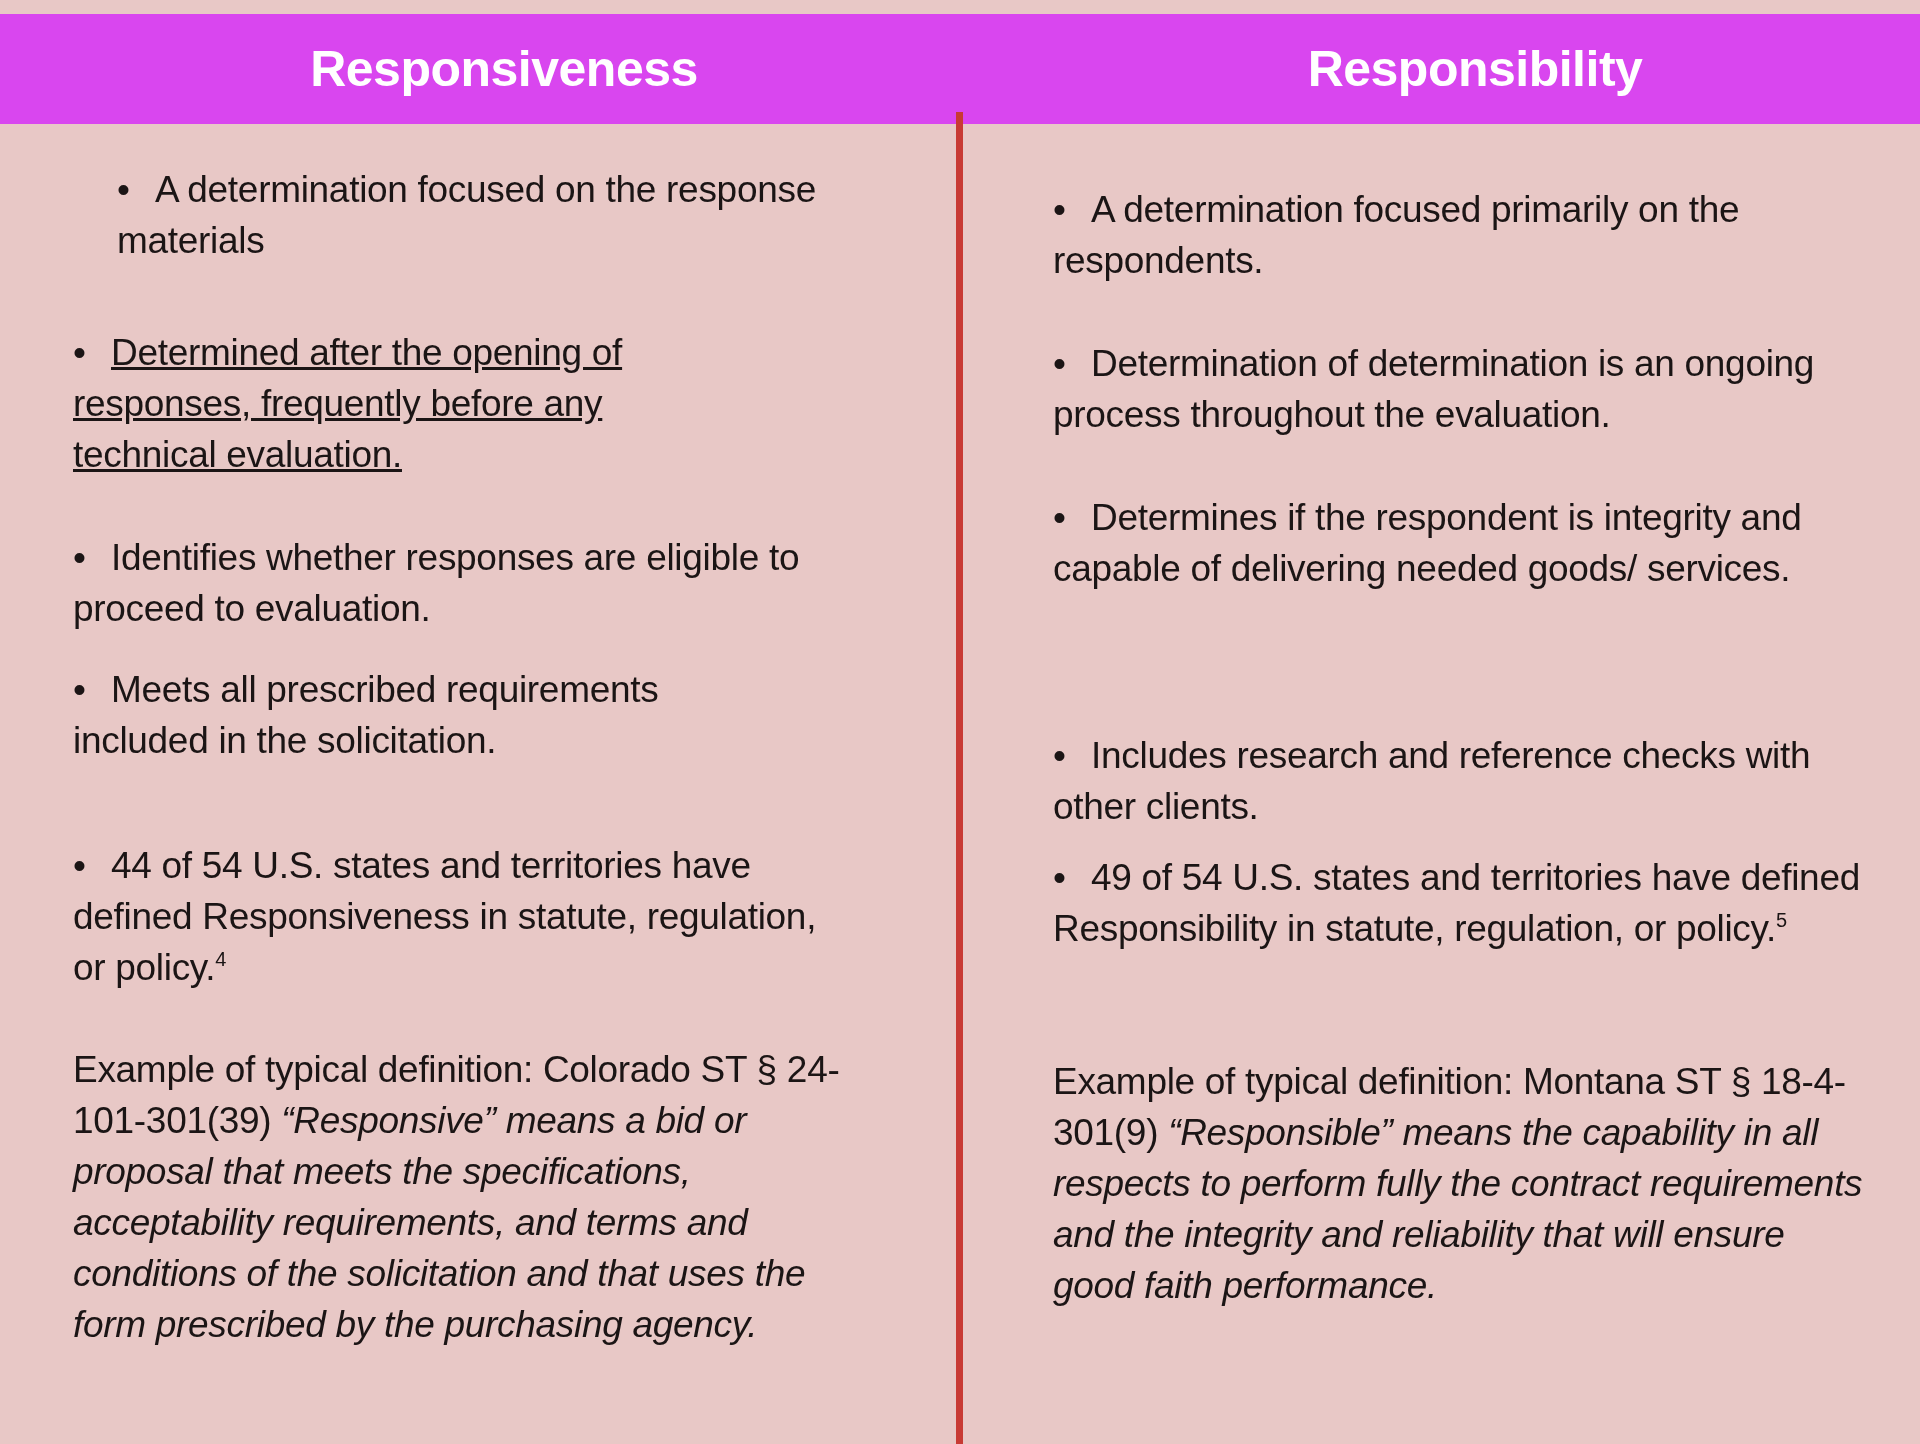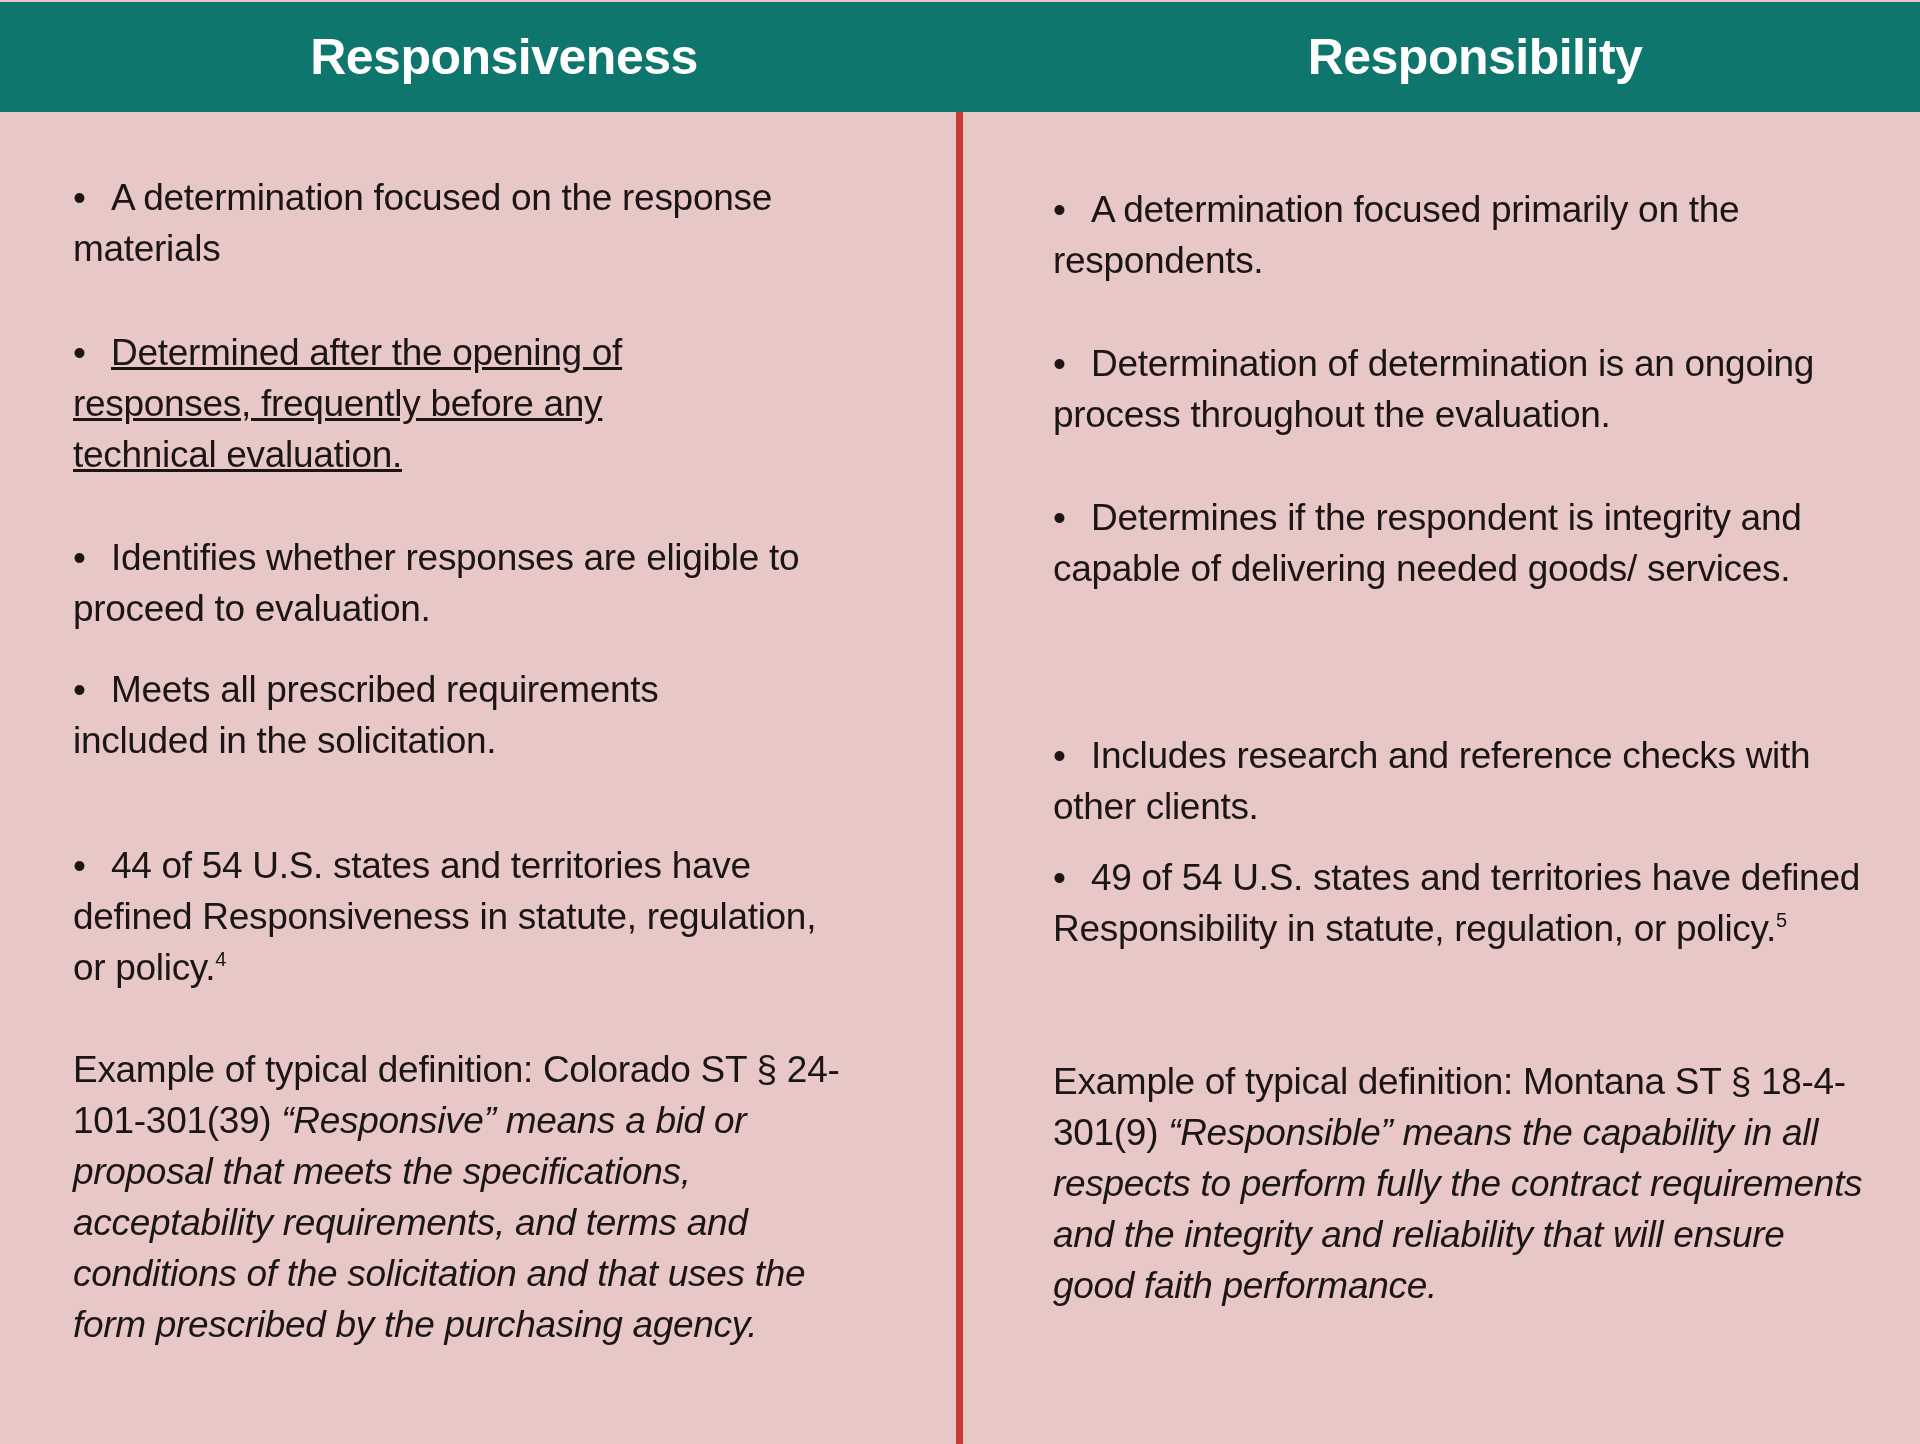--- a/index.html
+++ b/index.html
@@ -11,24 +11,24 @@
       height: 1444px;
       background: #e8c8c6;
       font-family: "Liberation Sans", "DejaVu Sans", sans-serif;
       color: #1b1515;
       overflow: hidden;
       position: relative;
     }
     .header {
       position: absolute;
       left: 0;
-      top: 2px;
+      top: 14px;
       width: 1920px;
       height: 110px;
-      background: #0f766e;
+      background: #d946ef;
     }
     .header-cell {
       position: absolute;
       top: 0;
       height: 110px;
       display: flex;
       align-items: center;
       justify-content: center;
       color: #ffffff;
       font-weight: bold;
@@ -70,21 +70,21 @@
 <body>
 
 <div class="header">
   <div class="header-cell header-left">Responsiveness</div>
   <div class="header-cell header-right">Responsibility</div>
 </div>
 
 <div class="divider"></div>
 
 <div class="column col-left">
-  <div class="item" style="top:60px;width:800px;">
+  <div class="item" style="top:52px;width:800px;margin-left:44px;">
     <span class="bullet">•</span><span>A determination focused on the response materials</span>
   </div>
   <div class="item" style="top:215px;width:640px;text-decoration:underline;">
     <span class="bullet">•</span><span>Determined after the opening of responses, frequently before any technical evaluation.</span>
   </div>
   <div class="item" style="top:420px;width:810px;">
     <span class="bullet">•</span><span>Identifies whether responses are eligible to proceed to evaluation.</span>
   </div>
   <div class="item" style="top:552px;width:720px;">
     <span class="bullet">•</span><span>Meets all prescribed requirements included in the solicitation.</span>

